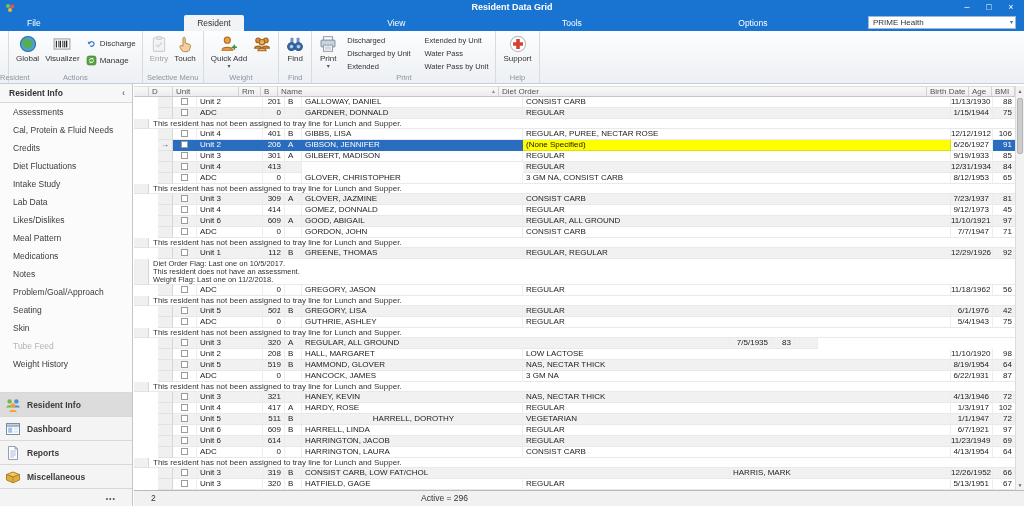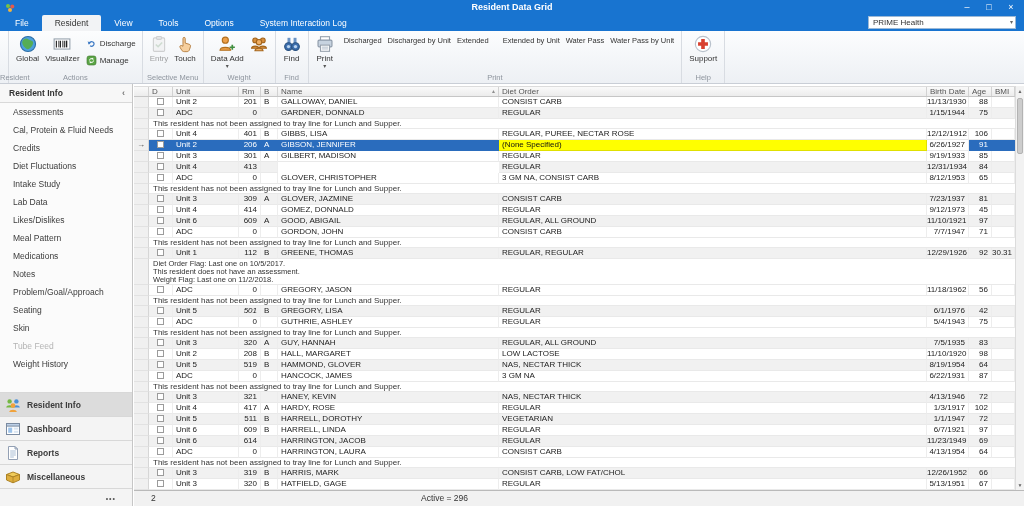--- a/index.html
+++ b/index.html
@@ -15,42 +15,42 @@
   
   #titlebar{top:0;left:0;right:0;height:15px;background:var(--blue);}
   #app-icon{position:absolute;left:5px;top:3px;width:10px;height:10px;}
   #app-icon svg{width:100%;height:100%;display:block;}
   #title{position:absolute;left:0;right:0;top:0;text-align:center;color:#fff;font-size:9px;font-weight:bold;line-height:15px;}
   #winbtns{position:absolute;right:2px;top:0;height:15px;display:flex;}
   .wbtn{width:22px;text-align:center;color:#fff;font-size:9px;line-height:14px;}
 
   
   #menubar{top:15px;left:0;right:0;height:16px;background:var(--blue);}
-  #menu-tabs{display:flex;height:16px;padding-left:2px;}
+  #menu-tabs{display:flex;height:16px;padding-left:14px;justify-content:space-between;}
   .mtab{padding:0 13px;line-height:16px;font-size:8.5px;color:#fff;white-space:nowrap;}
   .mtab.active{background:#f2f3f5;color:#333;border-radius:2px 2px 0 0;}
   #facility-combo{position:absolute;right:8px;top:1px;width:148px;height:13px;background:#fff;border:1px solid #9db9d6;font-size:8px;color:#333;line-height:11px;padding-left:4px;}
   #facility-arrow{position:absolute;right:2px;top:0;font-size:6px;color:#666;line-height:11px;}
 
   
   #ribbon{top:31px;left:0;right:0;height:53px;background:linear-gradient(#fcfdfe,#edf0f4);border-bottom:1px solid #c9ced6;display:flex;align-items:stretch;}
   .rgroup{position:relative;border-right:1px solid #d8dce2;padding:2px 4px 12px 4px;}
   .rrow{display:flex;align-items:flex-start;height:100%;}
   .rcaption{position:absolute;bottom:1px;left:0;right:0;text-align:center;font-size:7.5px;color:#8e959e;white-space:nowrap;}
   .bigbtn{display:flex;flex-direction:column;align-items:center;padding:2px 3px;min-width:24px;border-radius:2px;}
   .bigbtn .icn{width:18px;height:18px;}
   .icn svg{width:100%;height:100%;display:block;}
   .bigbtn .lbl{font-size:8px;color:#333;margin-top:2px;white-space:nowrap;line-height:8px;}
   .bigbtn .drp{font-size:6px;color:#555;line-height:5px;margin-top:1px;}
   .bigbtn.disabled{opacity:.45;}
   .smallstack{display:flex;flex-direction:column;gap:6px;margin:5px 2px 0 3px;}
   .smallbtn{display:flex;align-items:center;gap:3px;font-size:8px;color:#333;white-space:nowrap;}
   .smallbtn .icn{width:11px;height:11px;}
   .linkcols{display:flex;gap:8px;margin:1px 0 0 4px;}
-  .linkcol{display:flex;}
+  .linkcol{display:flex;flex-direction:column;}
   .rlink{font-size:7.5px;color:#333;padding:2.5px 3px;line-height:8px;white-space:nowrap;}
 
   
   #sidebar{top:84px;left:0;width:133px;bottom:0;background:#fbfbfb;border-right:1px solid #c6c6c6;}
   #sb-title{height:19px;border-bottom:1px solid #d9d9d9;font-weight:bold;font-size:8.5px;color:#333;line-height:19px;padding-left:9px;position:relative;background:#f7f7f7;}
   #sb-collapse{position:absolute;right:7px;top:0;color:#777;font-size:9px;line-height:19px;}
   .sb-item{height:18px;line-height:18px;padding-left:13px;font-size:8.5px;color:#3c3c3c;white-space:nowrap;overflow:hidden;}
   .sb-item.disabled{color:#b4b4b4;}
   #sb-nav{position:absolute;bottom:18px;left:0;right:0;}
   .nav-item{height:24px;display:flex;align-items:center;border-top:1px solid #d8d8d8;font-size:8.5px;font-weight:bold;color:#3c3c3c;background:#f4f4f4;}
@@ -59,21 +59,21 @@
   #sb-footer{position:absolute;bottom:0;height:18px;left:0;right:0;border-top:1px solid #d8d8d8;background:#f4f4f4;}
   #sb-dots{position:absolute;right:16px;bottom:4px;font-size:7px;color:#555;letter-spacing:1px;}
 
   
   #gridwrap{top:84px;left:134px;right:0;bottom:0;background:#fff;}
   #ghead{position:absolute;top:2px;left:0;right:9px;height:11px;display:flex;background:linear-gradient(#fafafa,#ececec);border-top:1px solid #dcdcdc;border-bottom:1px solid #c6c6c6;}
   .hcell{font-size:8px;color:#555;line-height:9px;padding-left:3px;border-right:1px solid #d2d2d2;white-space:nowrap;overflow:hidden;position:relative;flex:none;}
   .sorticon{position:absolute;right:2px;top:2px;font-size:5px;color:#8f8f8f;line-height:5px;}
   #grows{position:absolute;top:13px;left:0;right:9px;bottom:16px;overflow:hidden;}
   .grow{display:flex;}
-  .grow.data{height:11px;}
+  .grow.data{height:11px;padding-left:24px;}
   .grow.msg{height:10px;}
   .grow.flags{height:26px;}
   .gcell{font-size:8px;color:#222;line-height:10px;padding-left:3px;border-right:1px solid #ededed;border-bottom:1px solid #e9e9e9;white-space:nowrap;overflow:hidden;flex:none;background:#fff;}
   .num{text-align:right;padding-right:3px;padding-left:0;}
   .gcell.ind{background:#f0f0f0;border-right:1px solid #d6d6d6;border-bottom:1px solid #e2e2e2;text-align:center;padding:0;color:#444;}
   .shade .gcell{background:#f1f1f1;}
   .shade .gcell.ind{background:#f0f0f0;}
   .sel .gcell{background:var(--sel);color:#fff;border-right-color:var(--sel);border-bottom-color:var(--sel);}
   .sel .gcell.ind{background:#f0f0f0;color:#444;border-right-color:#d6d6d6;border-bottom-color:#e2e2e2;}
   .sel .gcell.diet-hl{background:var(--hl);color:#111;border-right-color:#e0e000;border-bottom-color:#e0e000;}
@@ -212,21 +212,21 @@
       <div class="rgroup">
         <div class="rrow">
           <div class="bigbtn">
             <div class="icn">
               <svg viewBox="0 0 16 16">
                 <circle cx="6.5" cy="4.6" r="2.7" fill="#eda04a" stroke="#b26f1d"></circle>
                 <path d="M1.8 13.6c.3-3.4 9.1-3.4 9.4 0z" fill="#eda04a" stroke="#b26f1d"></path>
                 <path d="M12.7 8.6v4.6M10.4 10.9H15" stroke="#3f8f3f" stroke-width="1.5"></path>
               </svg>
             </div>
-            <div class="lbl">Data Add</div>
+            <div class="lbl">Quick Add</div>
             <div class="drp">▾</div>
           </div>
           <div class="bigbtn">
             <div class="icn">
               <svg viewBox="0 0 16 16">
                 <circle cx="4.6" cy="4.8" r="2.1" fill="#d98e3c" stroke="#a5661c"></circle>
                 <circle cx="11.4" cy="4.8" r="2.1" fill="#d98e3c" stroke="#a5661c"></circle>
                 <path d="M1.4 11.8c.2-2.6 6.2-2.6 6.4 0z" fill="#d98e3c" stroke="#a5661c"></path>
                 <path d="M8.2 11.8c.2-2.6 6.2-2.6 6.4 0z" fill="#d98e3c" stroke="#a5661c"></path>
                 <circle cx="8" cy="6.4" r="2.4" fill="#f0b066" stroke="#a5661c"></circle>
@@ -595,21 +595,20 @@
         <div class="grow msg">
           <div class="gcell ind" style="width: 15px;"></div>
           <div class="gcell mtext" style="width: 866px;">This resident has not been assigned to tray line for Lunch and Supper.</div>
         </div>
         <div class="grow data shade">
           <div class="gcell ind" style="width: 15px;"></div>
           <div class="gcell" style="width: 24px;"><span class="cb"></span></div>
           <div class="gcell" style="width: 66px;">Unit 3</div>
           <div class="gcell num" style="width: 22px;">320</div>
           <div class="gcell" style="width: 17px;">A</div>
-          <div class="gcell" style="width: 221px;">GUY, HANNAH</div>
           <div class="gcell" style="width: 428px;">REGULAR, ALL GROUND</div>
           <div class="gcell num" style="width: 42px;">7/5/1935</div>
           <div class="gcell num" style="width: 23px;">83</div>
           <div class="gcell num" style="width: 23px;"></div>
         </div>
         <div class="grow data">
           <div class="gcell ind" style="width: 15px;"></div>
           <div class="gcell" style="width: 24px;"><span class="cb"></span></div>
           <div class="gcell" style="width: 66px;">Unit 2</div>
           <div class="gcell num" style="width: 22px;">208</div>
@@ -671,21 +670,21 @@
           <div class="gcell num" style="width: 42px;">1/3/1917</div>
           <div class="gcell num" style="width: 23px;">102</div>
           <div class="gcell num" style="width: 23px;"></div>
         </div>
         <div class="grow data shade">
           <div class="gcell ind" style="width: 15px;"></div>
           <div class="gcell" style="width: 24px;"><span class="cb"></span></div>
           <div class="gcell" style="width: 66px;">Unit 5</div>
           <div class="gcell num" style="width: 22px;">511</div>
           <div class="gcell" style="width: 17px;">B</div>
-          <div class="gcell" style="width: 221px;">HARRELL, DOROTHY</div>
+          <div class="gcell" style="width: 221px; text-align: center;">HARRELL, DOROTHY</div>
           <div class="gcell" style="width: 428px;">VEGETARIAN</div>
           <div class="gcell num" style="width: 42px;">1/1/1947</div>
           <div class="gcell num" style="width: 23px;">72</div>
           <div class="gcell num" style="width: 23px;"></div>
         </div>
         <div class="grow data">
           <div class="gcell ind" style="width: 15px;"></div>
           <div class="gcell" style="width: 24px;"><span class="cb"></span></div>
           <div class="gcell" style="width: 66px;">Unit 6</div>
           <div class="gcell num" style="width: 22px;">609</div>
@@ -723,22 +722,22 @@
         <div class="grow msg">
           <div class="gcell ind" style="width: 15px;"></div>
           <div class="gcell mtext" style="width: 866px;">This resident has not been assigned to tray line for Lunch and Supper.</div>
         </div>
         <div class="grow data shade">
           <div class="gcell ind" style="width: 15px;"></div>
           <div class="gcell" style="width: 24px;"><span class="cb"></span></div>
           <div class="gcell" style="width: 66px;">Unit 3</div>
           <div class="gcell num" style="width: 22px;">319</div>
           <div class="gcell" style="width: 17px;">B</div>
+          <div class="gcell" style="width: 428px;">CONSIST CARB, LOW FAT/CHOL</div>
           <div class="gcell" style="width: 221px;">HARRIS, MARK</div>
-          <div class="gcell" style="width: 428px;">CONSIST CARB, LOW FAT/CHOL</div>
           <div class="gcell num" style="width: 42px;">12/26/1952</div>
           <div class="gcell num" style="width: 23px;">66</div>
           <div class="gcell num" style="width: 23px;"></div>
         </div>
         <div class="grow data">
           <div class="gcell ind" style="width: 15px;"></div>
           <div class="gcell" style="width: 24px;"><span class="cb"></span></div>
           <div class="gcell" style="width: 66px;">Unit 3</div>
           <div class="gcell num" style="width: 22px;">320</div>
           <div class="gcell" style="width: 17px;">B</div>

